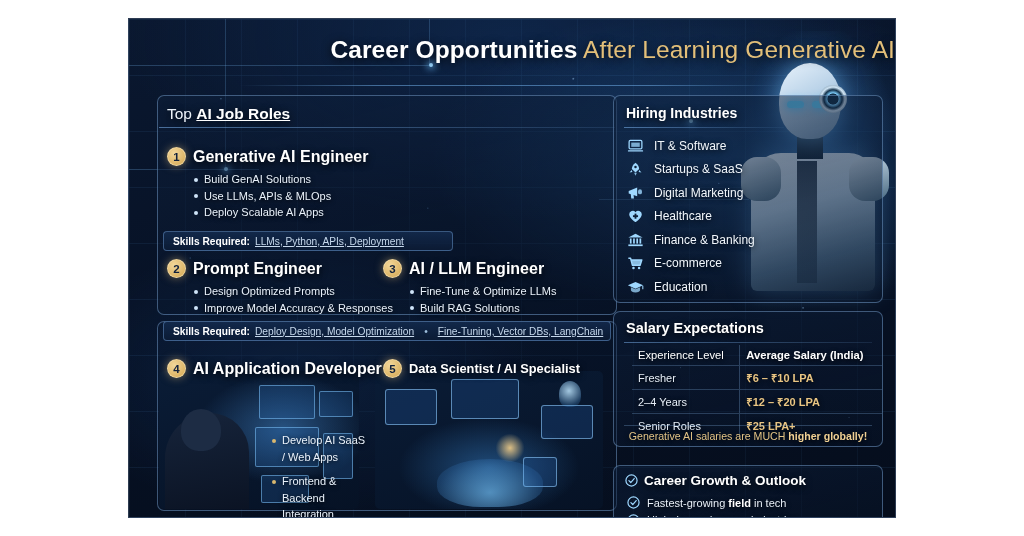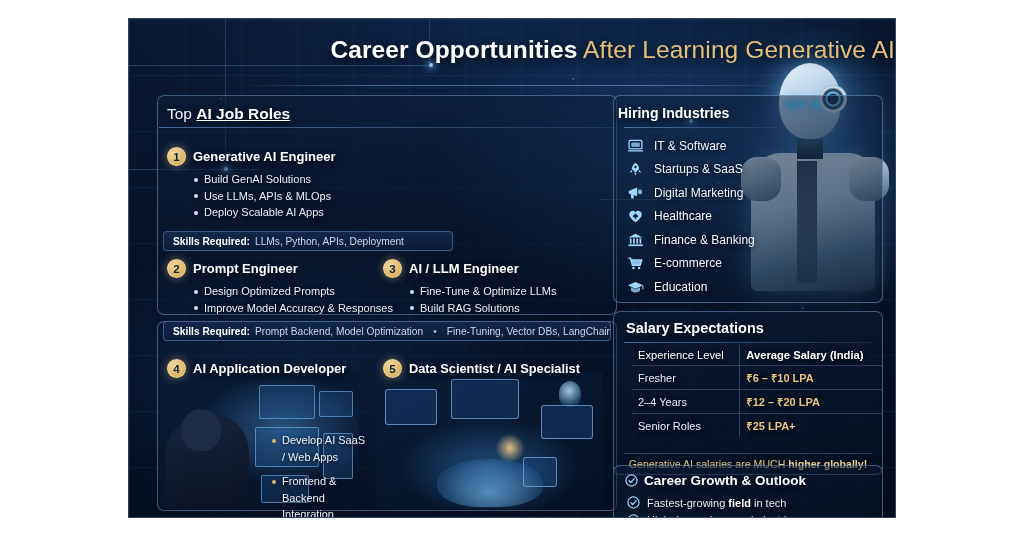--- a/index.html
+++ b/index.html
@@ -113,21 +113,21 @@
   .role-head { display: flex; align-items: center; gap: 7px; }
   .badge {
     width: 19px; height: 19px; border-radius: 50%; flex: 0 0 19px;
     background: radial-gradient(circle at 36% 30%, #f2d79b, #dcb465 72%, #c59b49 100%);
     border: 1px solid rgba(255,240,200,0.5);
     color: #10203c; font-size: 11.5px; font-weight: bold;
     display: flex; align-items: center; justify-content: center;
     box-shadow: 0 0 8px rgba(226,190,120,0.5);
   }
   .role-title {
-    color: #ffffff; font-weight: bold; font-size: 13px;
+    color: #ffffff; font-weight: bold; font-size: 16px;
     text-shadow: 0 2px 7px rgba(0,0,0,0.9); white-space: nowrap;
   }
   .role-title.sm { font-size: 12.8px; }
   .bullets { list-style: none; margin-top: 5px; }
   .bullets li {
     color: #e9f1fa; font-size: 11px; line-height: 16.5px;
     position: relative; padding-left: 11px; white-space: nowrap;
     text-shadow: 0 1px 5px rgba(0,0,0,0.9);
   }
   .bullets li::before {
@@ -139,21 +139,21 @@
 
   
   .skills {
     position: absolute; height: 20px; border-radius: 4px;
     border: 1px solid rgba(125,175,230,0.42);
     background: linear-gradient(180deg, rgba(20,44,80,0.82), rgba(12,28,54,0.82));
     display: flex; align-items: center; padding: 0 9px; gap: 5px;
     white-space: nowrap; overflow: hidden;
   }
   .skills .lbl { color: #ffffff; font-weight: bold; font-size: 10.2px; }
-  .skills .val { color: #c6d8ec; font-size: 10.2px; }
+  .skills .val { color: #c6d8ec; font-size: 10.2px; text-decoration: underline; }
   .skills .sep { color: #9fc0de; font-size: 10.2px; padding: 0 5px; }
 
   
   .art { position: absolute; border-radius: 5px; overflow: hidden; }
   #art-dev {
     left: 30px; top: 352px; width: 200px; height: 138px;
     background:
       radial-gradient(ellipse 60% 55% at 62% 42%, rgba(70,140,210,0.5), transparent 72%),
       linear-gradient(160deg, #0a1c36, #061225);
   }
@@ -236,24 +236,24 @@
   }
   #robot .shoulder {
     position: absolute; top: 108px; width: 40px; height: 44px; border-radius: 16px;
     background: linear-gradient(160deg, #cfe0ee, #486981);
   }
   #robot .shoulder.l { left: 2px; }
   #robot .shoulder.r { right: 0px; }
 
   
   #hiring-panel  { right: 12px; top: 76px; width: 270px; height: 208px; }
-  #salary-panel  { right: 12px; top: 292px; width: 270px; height: 164px; }
+  #salary-panel  { right: 12px; top: 292px; width: 270px; height: 136px; }
   #growth-panel  { right: 12px; top: 446px; width: 270px; height: 66px; }
 
-  #hiring-title { position: absolute; left: 4px; top: 9px; font-size: 14px; }
+  #hiring-title { position: absolute; left: 12px; top: 9px; font-size: 14px; }
   #hiring-rule {
     position: absolute; left: 10px; top: 31px; width: 160px; height: 1px;
     background: linear-gradient(90deg, rgba(125,180,240,0.55), rgba(125,180,240,0.05));
   }
   #industries { position: absolute; left: 12px; top: 38px; width: 200px; }
   .ind {
     display: flex; align-items: center; gap: 9px; height: 23.5px;
   }
   .ind .ico { width: 19px; height: 17px; flex: 0 0 19px; display: flex; align-items: center; justify-content: center; }
   .ind .ico svg { width: 17px; height: 16px; }
@@ -397,21 +397,21 @@
         <span class="role-title">AI / LLM Engineer</span>
       </div>
       <ul class="bullets" style="margin-left:26px;">
         <li>Fine-Tune &amp; Optimize LLMs</li>
         <li>Build RAG Solutions</li>
       </ul>
     </div>
 
     <div class="skills" style="left:34px;top:302px;width:448px;">
       <span class="lbl">Skills Required:</span>
-      <span class="val">Prompt Backend, Model Optimization</span>
+      <span class="val">Deploy Design, Model Optimization</span>
       <span class="sep">•</span>
       <span class="val">Fine-Tuning, Vector DBs, LangChain</span>
     </div>
 
     <div class="art" id="art-dev">
       <div class="scr" style="left:100px;top:14px;width:56px;height:34px;"></div>
       <div class="scr" style="left:160px;top:20px;width:34px;height:26px;"></div>
       <div class="scr" style="left:96px;top:56px;width:64px;height:40px;"></div>
       <div class="scr" style="left:164px;top:62px;width:30px;height:46px;"></div>
       <div class="scr" style="left:102px;top:104px;width:48px;height:28px;"></div>

